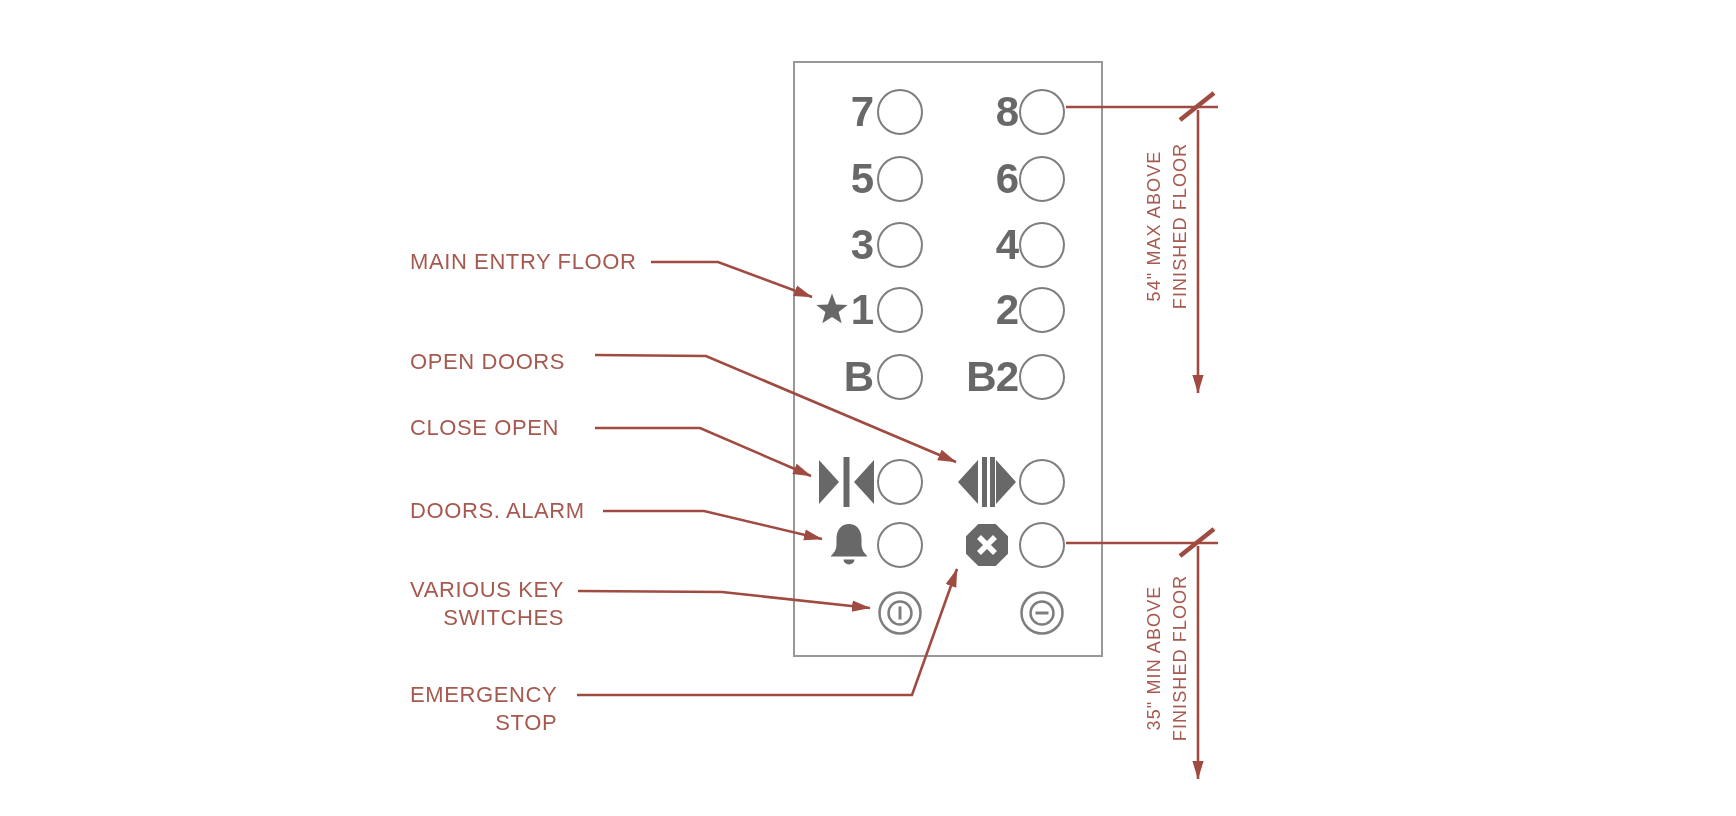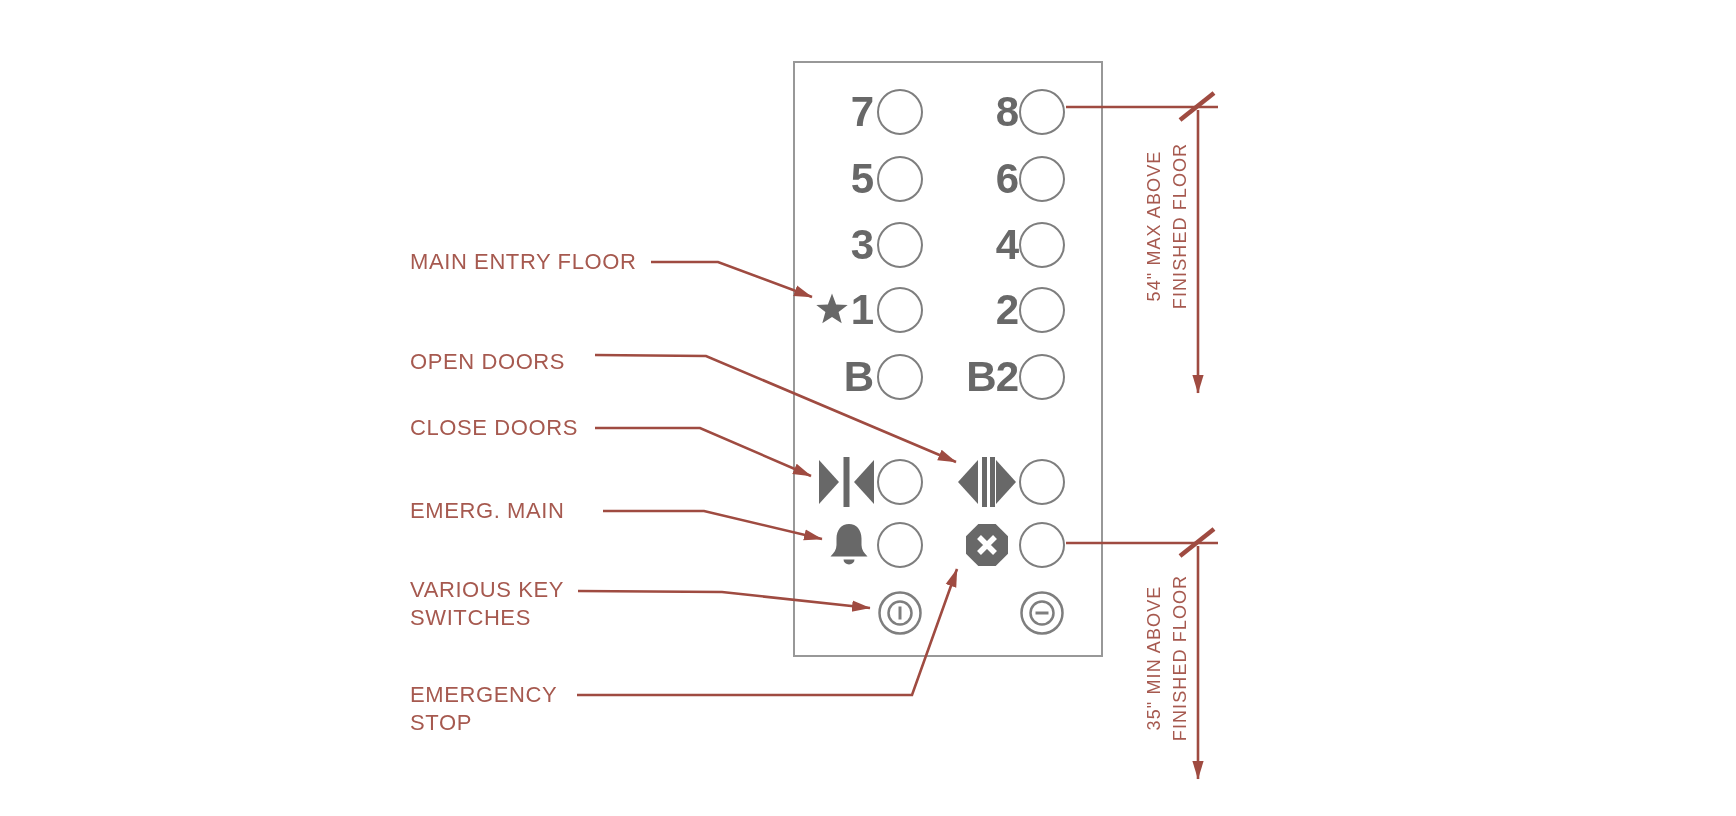--- a/index.html
+++ b/index.html
@@ -22,21 +22,21 @@
     position:absolute; width:46px; height:46px; box-sizing:border-box;
     border:2.5px solid #7e7e7e; border-radius:50%; background:#ffffff;
   }
   .btn.lc{ left:82px; } .btn.rc{ left:224px; }
   .icon{ position:absolute; }
   .g{ fill:#686868; }
   .gs{ stroke:#7e7e7e; fill:none; }
   
   .callout{
     position:absolute; left:410px; color:#A6594F; font-size:22px;
-    line-height:28px; letter-spacing:.6px; white-space:nowrap;
+    line-height:28px; letter-spacing:.6px; white-space:nowrap;text-align:right;
   }
   .dimtext{
     position:absolute; width:210px; height:52px; text-align:center;
     transform:rotate(-90deg); transform-origin:center;
     color:#A6594F; font-size:18px; line-height:26px; letter-spacing:1.1px; white-space:nowrap;
   }
   .overlay{ position:absolute; left:0; top:0; pointer-events:none; }
   .lead{ stroke:#9F4B41; stroke-width:2.6; fill:none; }
   .tick{ stroke:#9F4B41; stroke-width:4.5; fill:none; }
 </style>
@@ -114,24 +114,24 @@
     </svg>
   </div>
 
   <div class="callout" style="top:248px">
     <span>MAIN ENTRY FLOOR</span>
   </div>
   <div class="callout" style="top:348px">
     <span>OPEN DOORS</span>
   </div>
   <div class="callout" style="top:414px">
-    <span>CLOSE DOORS</span>
+    <span>CLOSE OPEN</span>
   </div>
   <div class="callout" style="top:497px">
-    <span>EMERG. MAIN</span>
+    <span>DOORS. ALARM</span>
   </div>
   <div class="callout" style="top:681px">
     <span style="display:block">EMERGENCY</span>
     <span style="display:block">STOP</span>
   </div>
   <div class="callout" style="top:576px">
     <span style="display:block">VARIOUS KEY</span>
     <span style="display:block">SWITCHES</span>
   </div>
 

